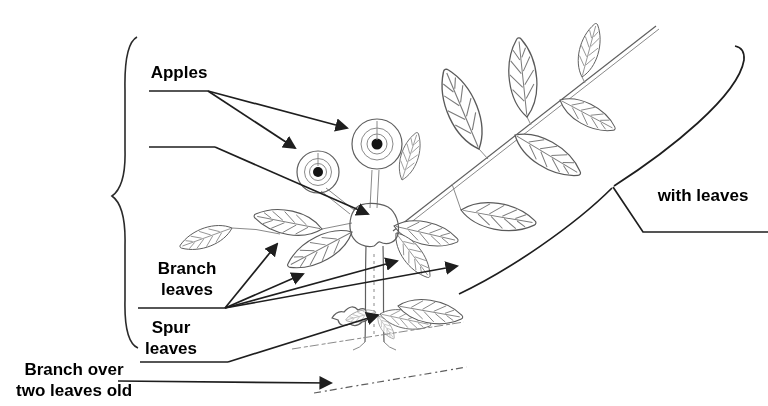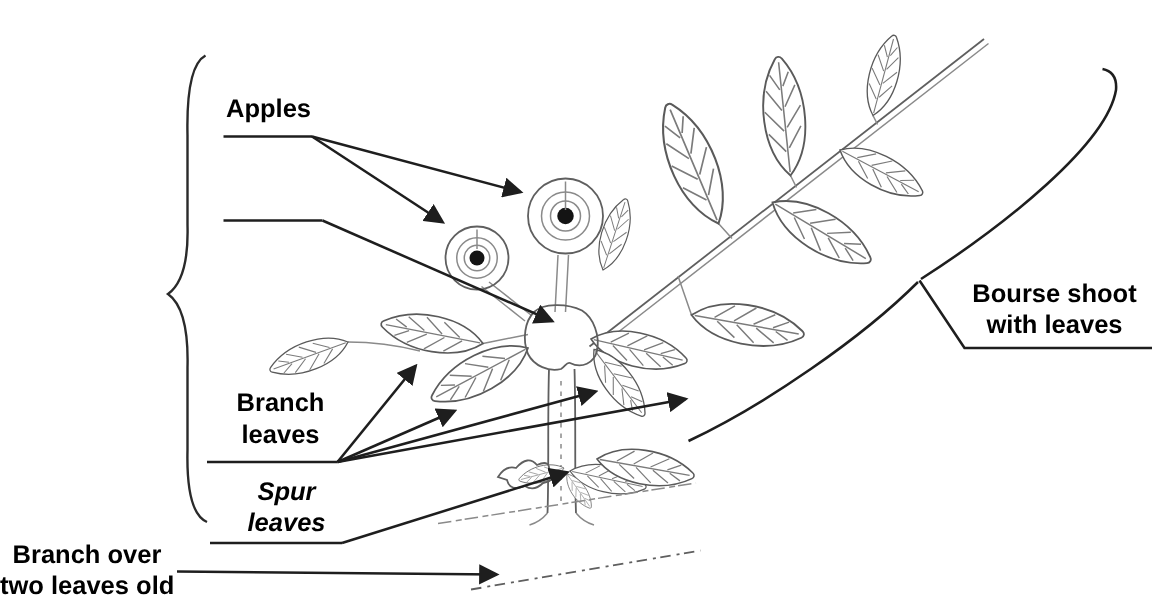--- a/index.html
+++ b/index.html
@@ -136,28 +136,27 @@
 
 
   <div class="lbl" style="left:2px;top:170px;width:112px;">
   </div>
 
   <div class="lbl" style="left:137px;top:258px;width:100px;">
     <span>Branch</span>
     <span>leaves</span>
   </div>
 
-  <div class="lbl" style="left:141px;top:317px;width:100px;font-style:italic;">
+  <div class="lbl" style="left:121px;top:317px;width:100px;">
     <span>Spur</span>
     <span>leaves</span>
   </div>
 
-  <div class="lbl" style="left:0px;top:359px;width:116px;">
+  <div class="lbl" style="left:0px;top:359px;width:116px;padding-left:16px;">
     <span>Branch over</span>
     <span>two leaves old</span>
   </div>
 
   <div class="lbl" style="left:637px;top:185px;width:132px;">
-    <span>Bourse shoot</span>
     <span>with leaves</span>
   </div>
 
 </div>
 
 </body></html>

